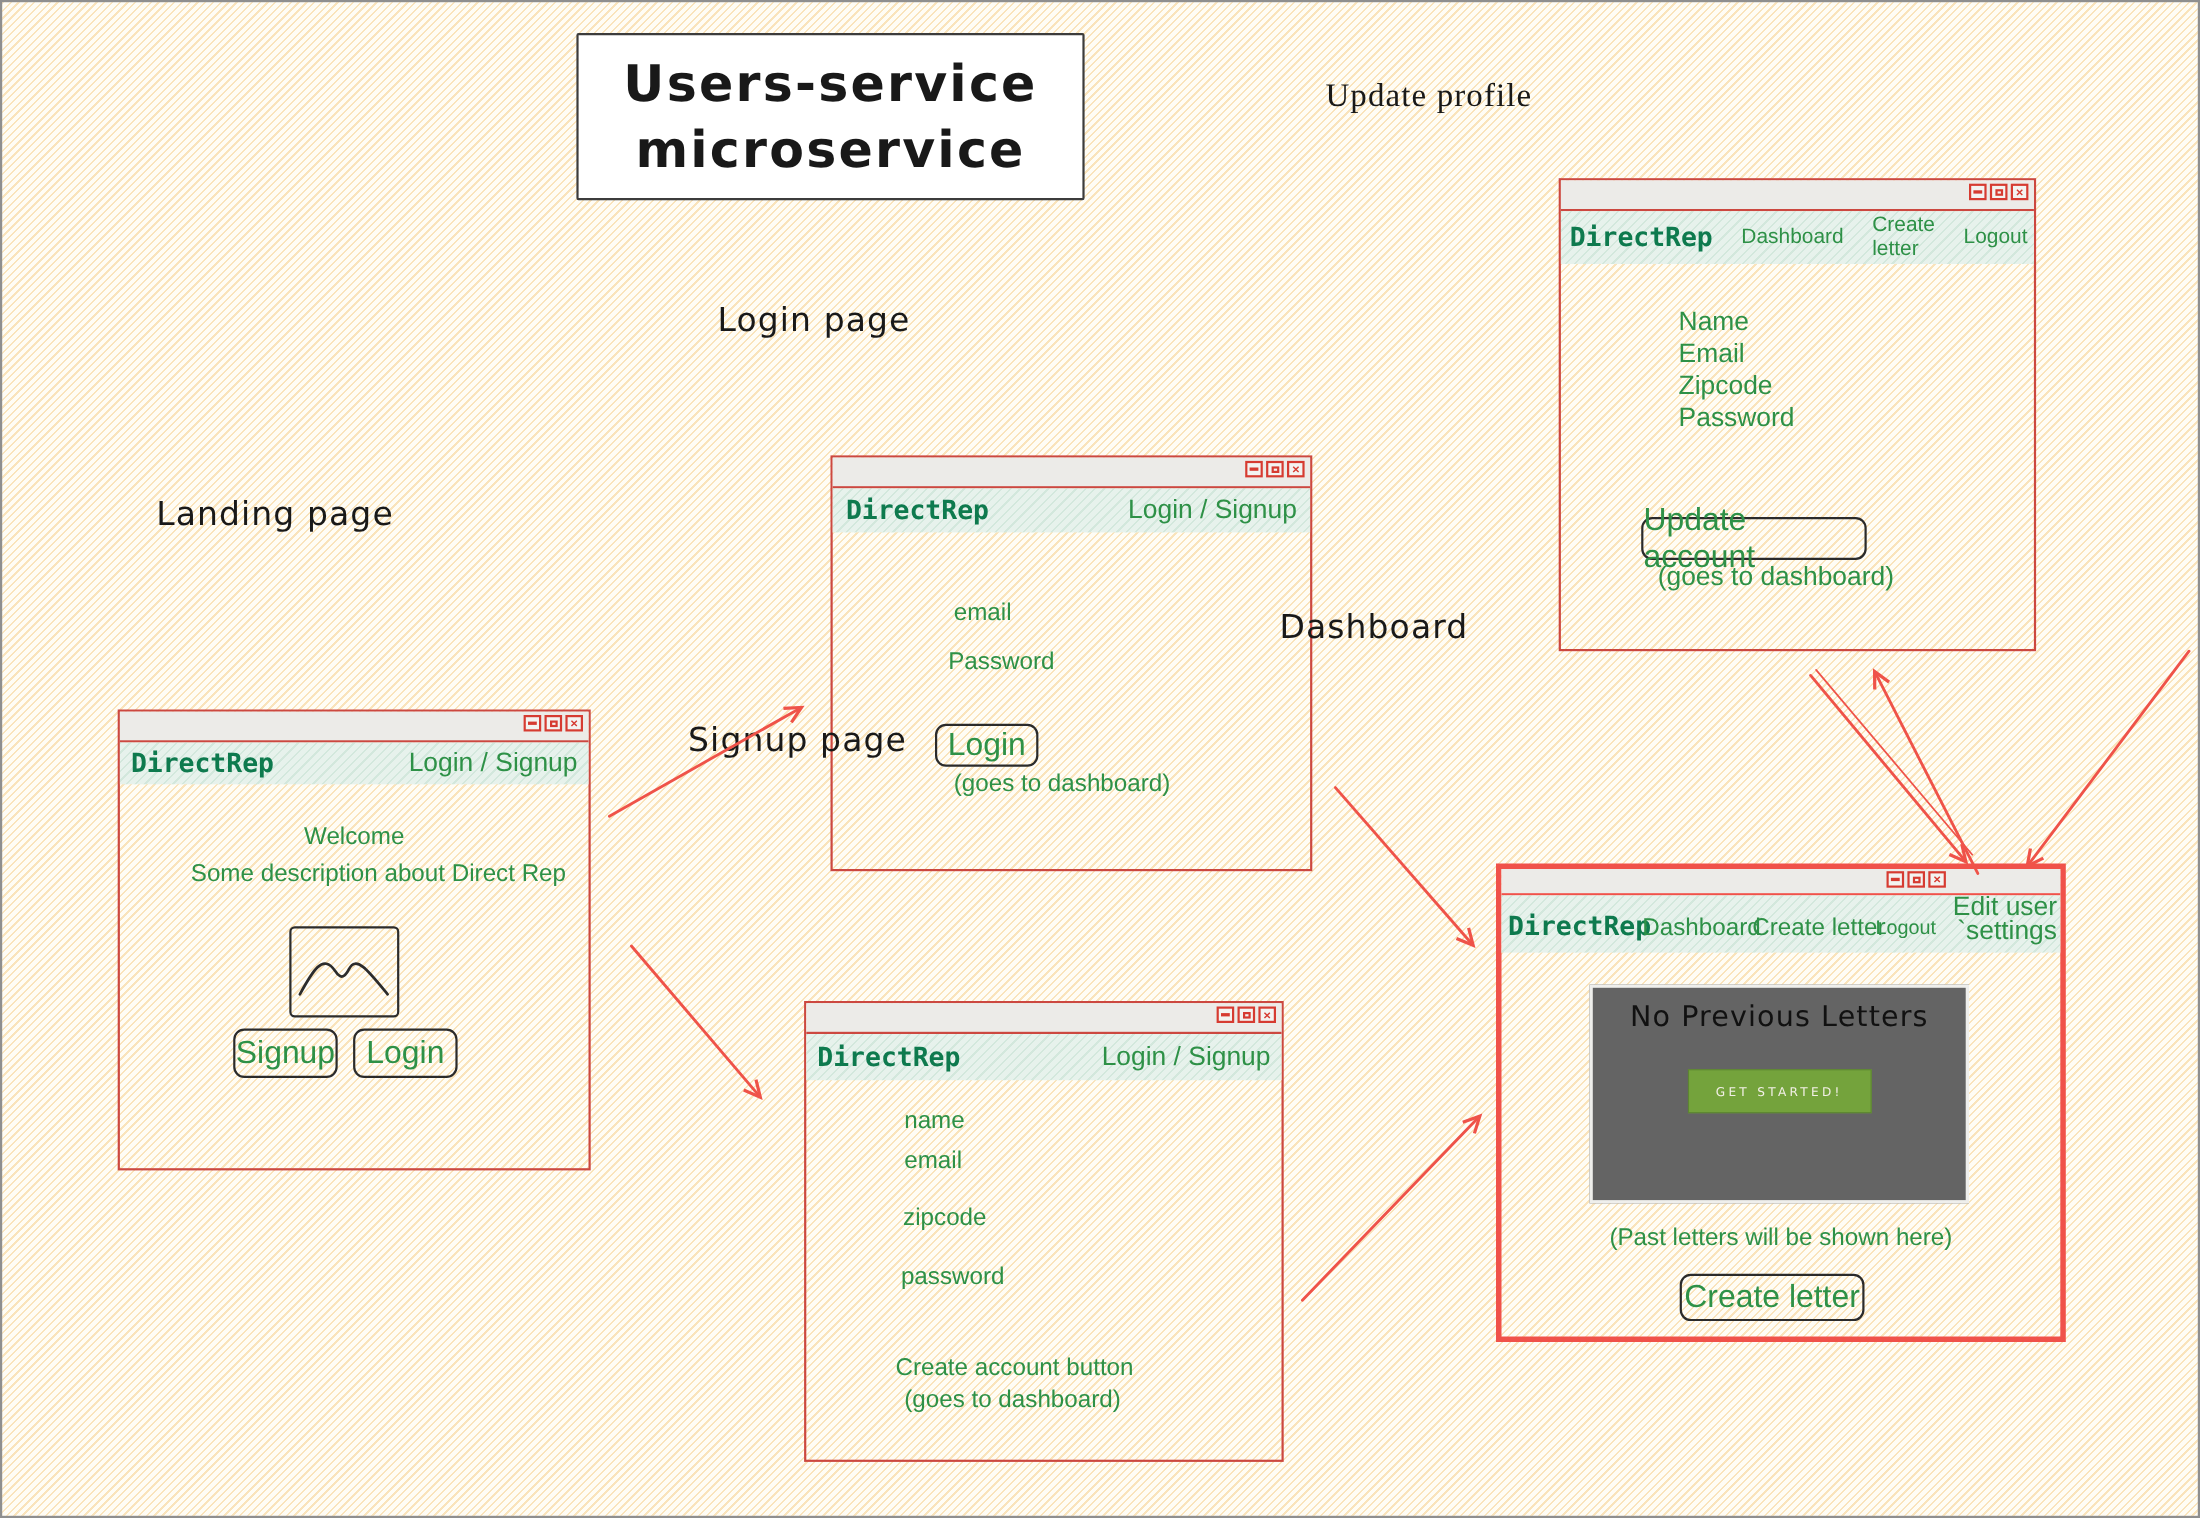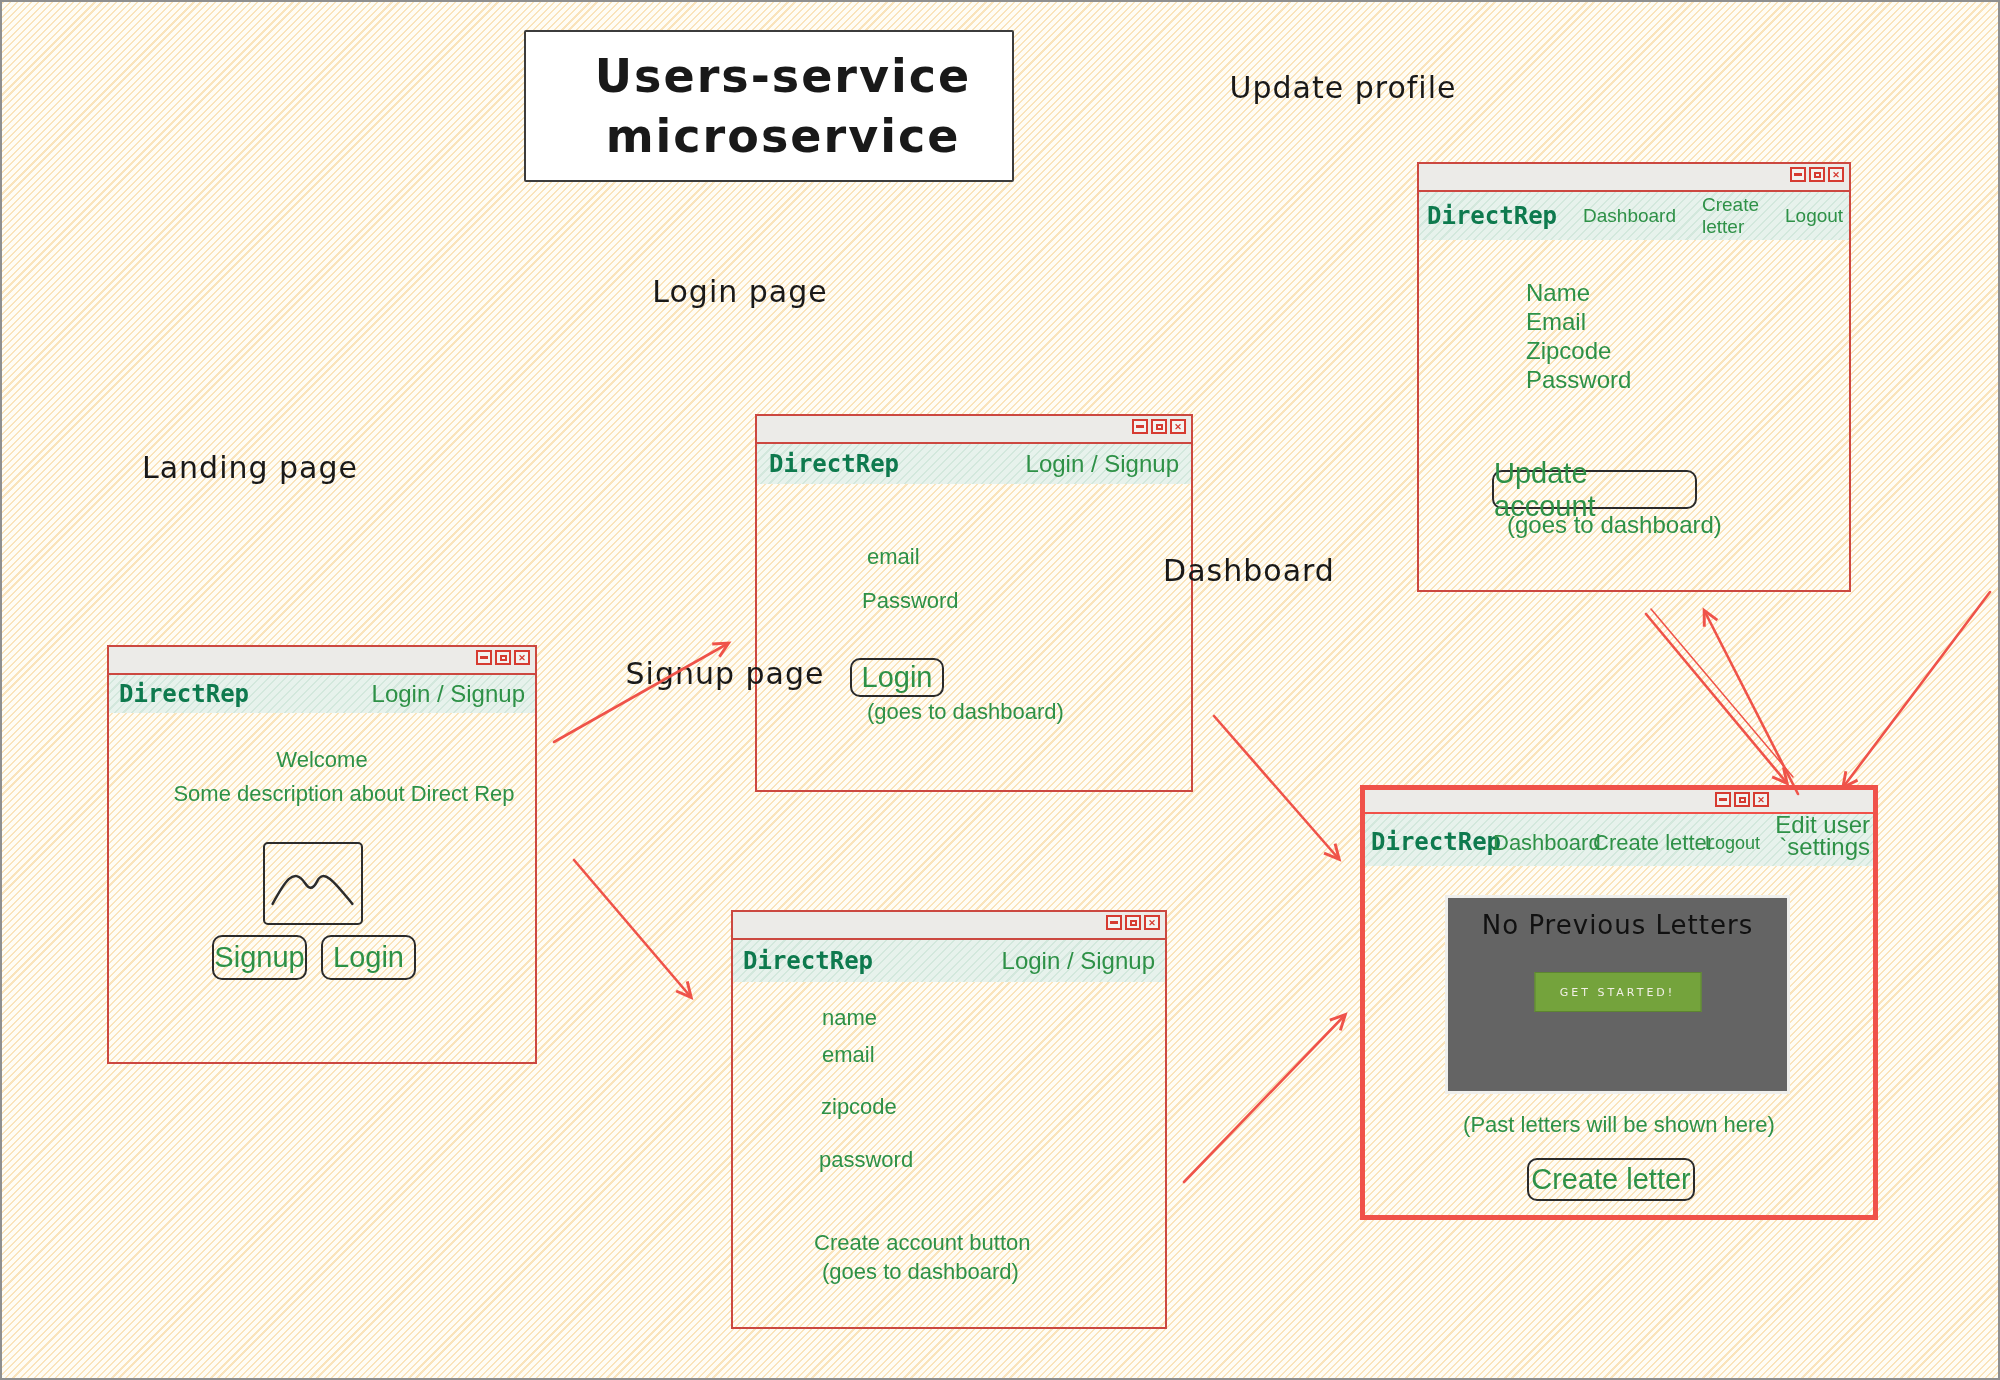--- a/index.html
+++ b/index.html
@@ -11,21 +11,21 @@
     background-image:repeating-linear-gradient(135deg,
       rgba(243,196,118,0.38) 0px, rgba(243,196,118,0.38) 1.5px,
       rgba(255,253,246,0.92) 1.5px, rgba(255,253,246,0.92) 5px);
   }
   .hand{font-family:"DejaVu Sans",sans-serif;color:#191919;}
   
   .title-box{
     position:absolute;left:522px;top:28px;width:458px;height:148px;
     background:#ffffff;border:2.5px solid #3c3c3c;border-radius:2px;
     display:flex;flex-direction:column;align-items:center;justify-content:center;
-    gap:6px;z-index:5;padding-left:28px;
+    gap:6px;z-index:5;
   }
   .title-box .t{font-size:46px;font-weight:bold;letter-spacing:2px;}
   
   .page-label{position:absolute;font-size:30px;text-align:center;z-index:4;letter-spacing:1px;}
   
   .win{position:absolute;border:2.5px solid #cc4840;box-sizing:border-box;z-index:3;}
   .titlebar{
     position:relative;height:26px;background:#ecebe8;
     border-bottom:2px solid #cc4840;
   }
@@ -96,21 +96,21 @@
 <div id="canvas">
 
   <div class="title-box">
     <div class="t hand">Users-service</div>
     <div class="t hand">microservice</div>
   </div>
 
   <div class="page-label hand" style="left:128px;top:448px;width:240px;">Landing page</div>
   <div class="page-label hand" style="left:618px;top:272px;width:240px;">Login page</div>
   <div class="page-label hand" style="left:603px;top:654px;width:240px;">Signup page</div>
-  <div class="page-label hand" style="left:1191px;top:68px;width:300px;">Update profile</div>
+  <div class="page-label hand" style="left:1147px;top:68px;width:300px;font-family:Liberation Serif, serif;">Update profile</div>
   <div class="page-label hand" style="left:1117px;top:551px;width:260px;">Dashboard</div>
 
   <div class="win" id="win-landing">
     <div class="titlebar">
       <div class="wicons">
         <span class="wicon min">
             <i></i>
           </span>
         <span class="wicon max">
             <i></i>

